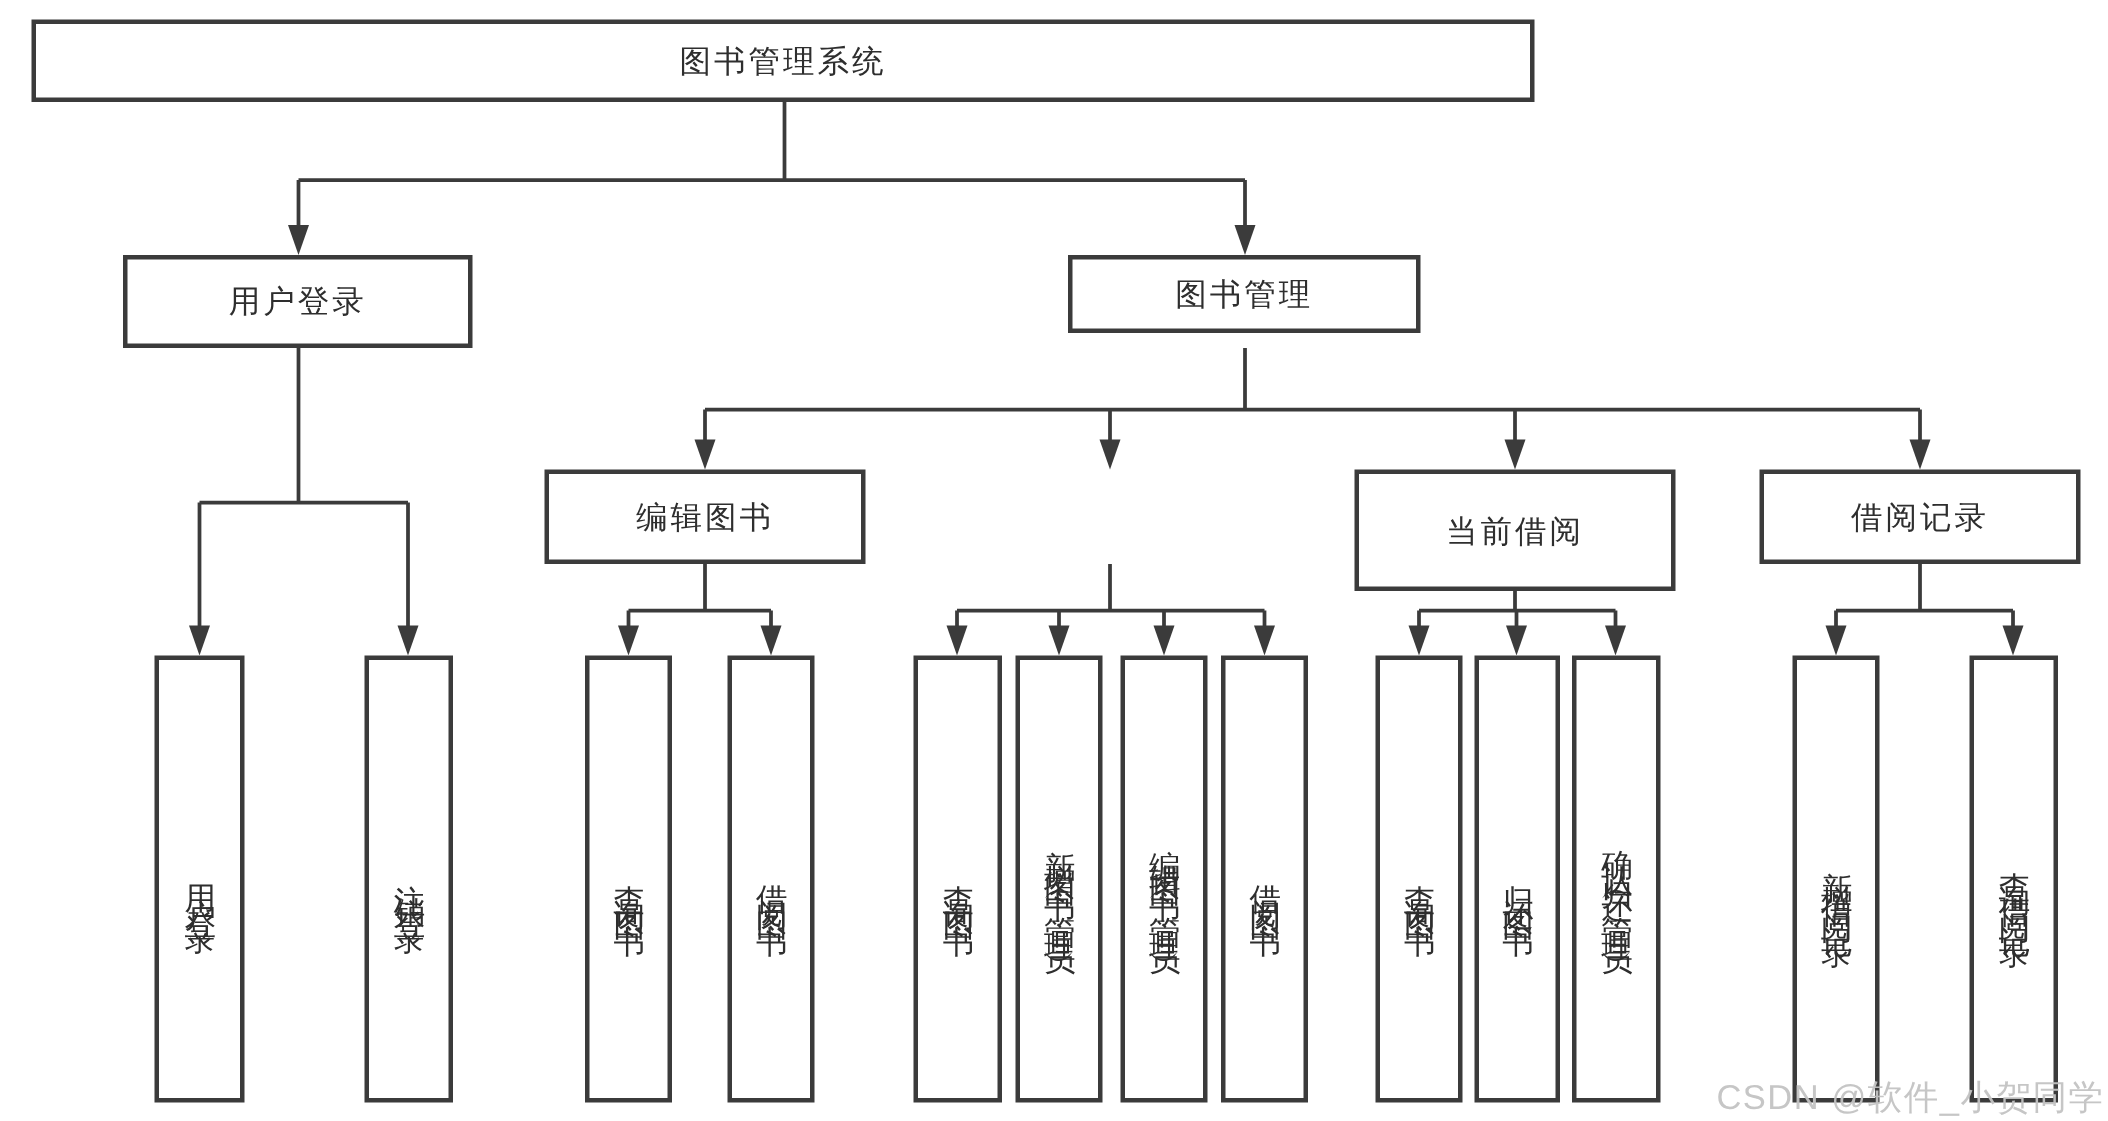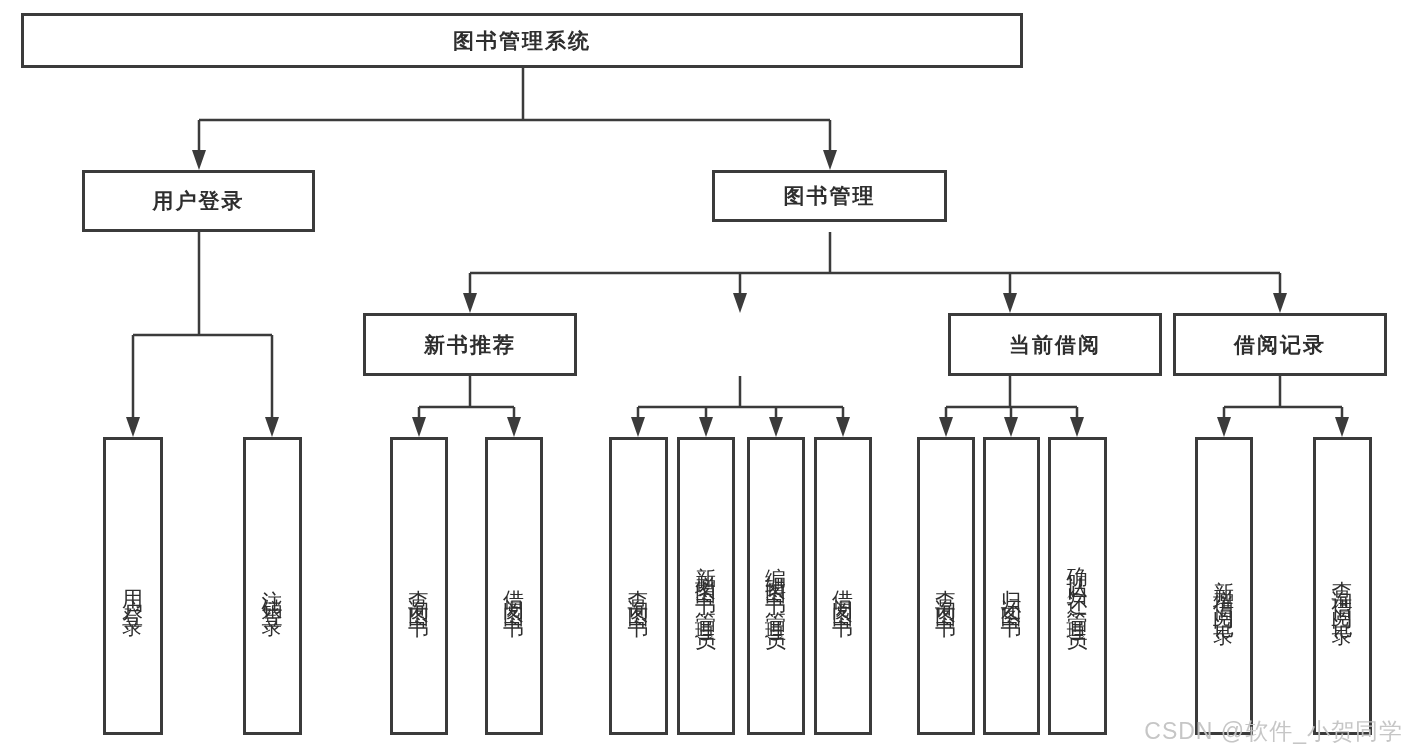--- a/index.html
+++ b/index.html
@@ -18,21 +18,21 @@
   }
   .stage{position:absolute;inset:0;}
   svg.wires{position:absolute;left:0;top:0;pointer-events:none;}
   .ln{stroke:var(--line);stroke-width:2.5;fill:none;}
   .ar{fill:var(--line);stroke:none;}
   .node{
     position:absolute;background:#fff;border:3px solid var(--border);
     display:flex;align-items:center;justify-content:center;
     box-sizing:border-box;
   }
-  .hlabel{font-size:21px;letter-spacing:2px;white-space:nowrap;color:var(--text);font-weight:bold;}
+  .hlabel{font-size:21px;letter-spacing:2px;white-space:nowrap;color:var(--text);}
   .leaf .vlabel{
     writing-mode:vertical-rl;text-orientation:mixed;
     font-size:21px;letter-spacing:9px;line-height:1;
     color:var(--text);
     margin-bottom:-9px;
     white-space:nowrap;
   }
   .watermark{
     position:absolute;right:2px;top:716px;z-index:5;
     font-size:23px;letter-spacing:1px;color:var(--wm);
@@ -99,23 +99,23 @@
   </div>
 
   <div class="node" style="left:82px;top:170px;width:233px;height:62px">
     <span class="hlabel">用户登录</span>
   </div>
   <div class="node" style="left:712px;top:170px;width:235px;height:52px">
     <span class="hlabel">图书管理</span>
   </div>
 
   <div class="node" style="left:363px;top:313px;width:214px;height:63px">
-    <span class="hlabel">新书推荐</span>
+    <span class="hlabel">编辑图书</span>
   </div>
-  <div class="node" style="left:948px;top:313px;width:214px;height:63px">
+  <div class="node" style="left:903px;top:313px;width:214px;height:81px">
     <span class="hlabel">当前借阅</span>
   </div>
   <div class="node" style="left:1173px;top:313px;width:214px;height:63px">
     <span class="hlabel">借阅记录</span>
   </div>
 
   <div class="node leaf" style="left:103px;top:437px;width:60px;height:298px">
     <span class="vlabel">用户登录</span>
   </div>
   <div class="node leaf" style="left:243px;top:437px;width:59px;height:298px">

